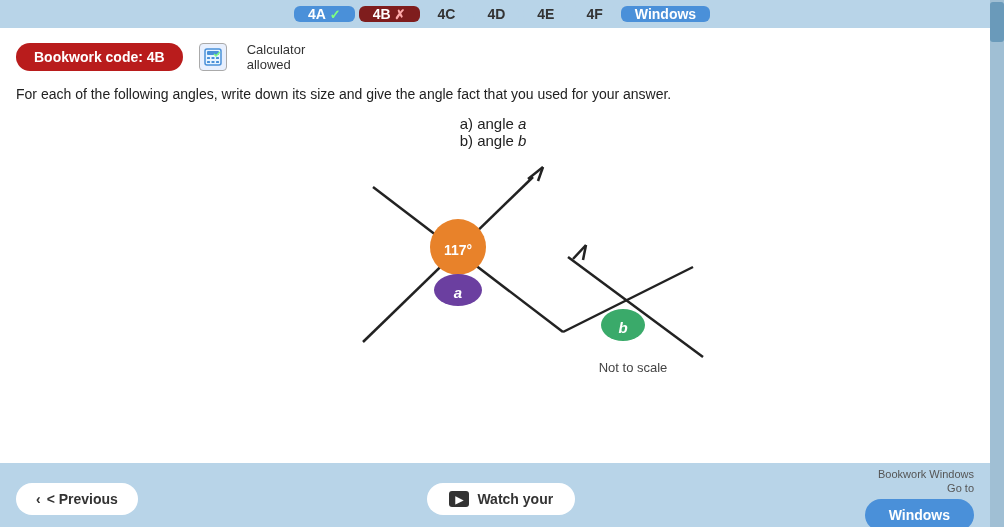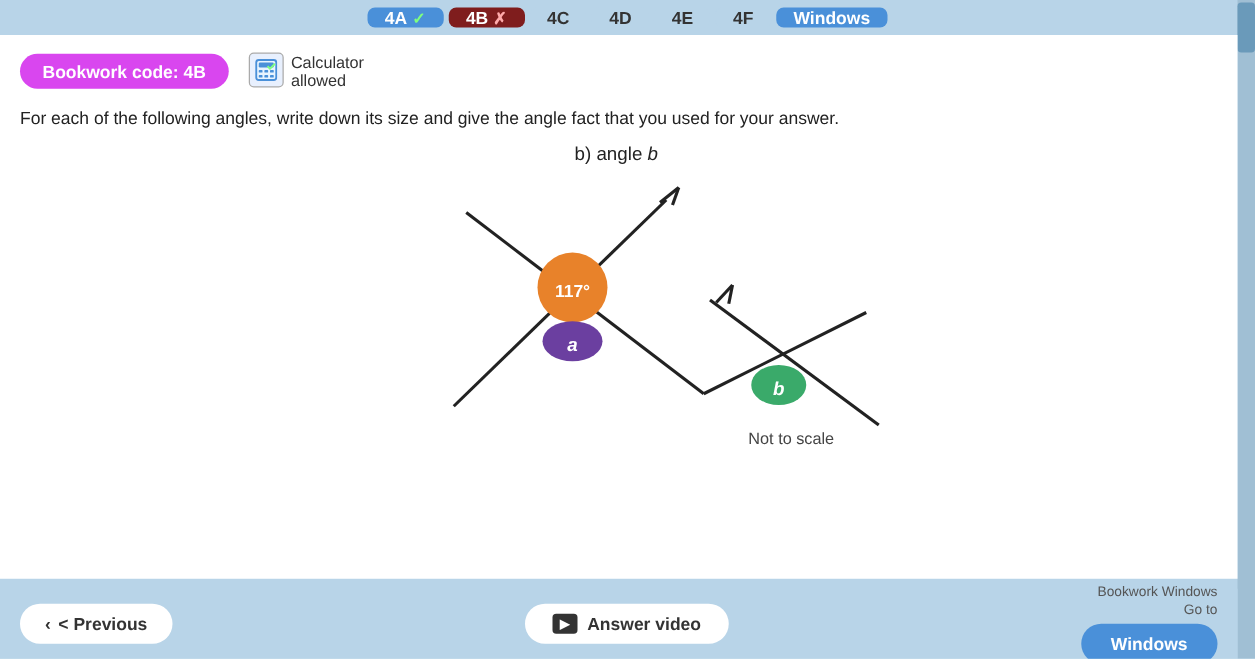--- a/index.html
+++ b/index.html
@@ -85,31 +85,31 @@
     }
 
     
     .meta-row {
       display: flex;
       align-items: center;
       gap: 16px;
       margin-bottom: 12px;
     }
     .bookwork-badge {
-      background: #d946ef;
+      background: #b91c1c;
       color: white;
       border-radius: 20px;
       padding: 6px 18px;
       font-size: 14px;
       font-weight: bold;
     }
     .calculator-badge {
       display: flex;
-      align-items: flex-start;
-      gap: 6px;
+      align-items: center;
+      gap: 20px;
       font-size: 13px;
       color: #333;
     }
     .calculator-icon {
       width: 28px;
       height: 28px;
       background: #e8f0fe;
       border: 1px solid #aaa;
       border-radius: 4px;
       display: flex;
@@ -278,20 +278,23 @@
 allowed</span>
     </div>
   </div>
 
   <div class="question-text">
     <span>For each of the following angles, write down its size and give the angle fact that you used for your answer.</span>
   </div>
 
   <div class="sub-questions">
     <div>
+      a) angle <span class="italic">a</span>
+    </div>
+    <div>
       b) angle <span class="italic">b</span>
     </div>
   </div>
 
   <div class="diagram-container">
     <svg width="440" height="220" viewBox="0 0 440 220">
 
       <line x1="100" y1="30" x2="290" y2="175" stroke="#222" stroke-width="2.5"></line>
 
       <line x1="260" y1="20" x2="90" y2="185" stroke="#222" stroke-width="2.5"></line>
@@ -321,21 +324,21 @@
 </div>
 
 <div class="bottom-bar">
   <button class="prev-button">
     <span>‹</span>
     <span>&lt; Previous</span>
   </button>
 
   <button class="watch-video-button">
     <div class="play-icon">▶</div>
-    <span>Answer video</span>
+    <span>Watch your</span>
   </button>
 
   <div class="right-bottom">
     <div class="activate-windows-text">
       <span>Bookwork Windows</span><br>
       <span>Go to</span>
     </div>
     <button class="answer-button">
       <span>Windows</span>
     </button>

